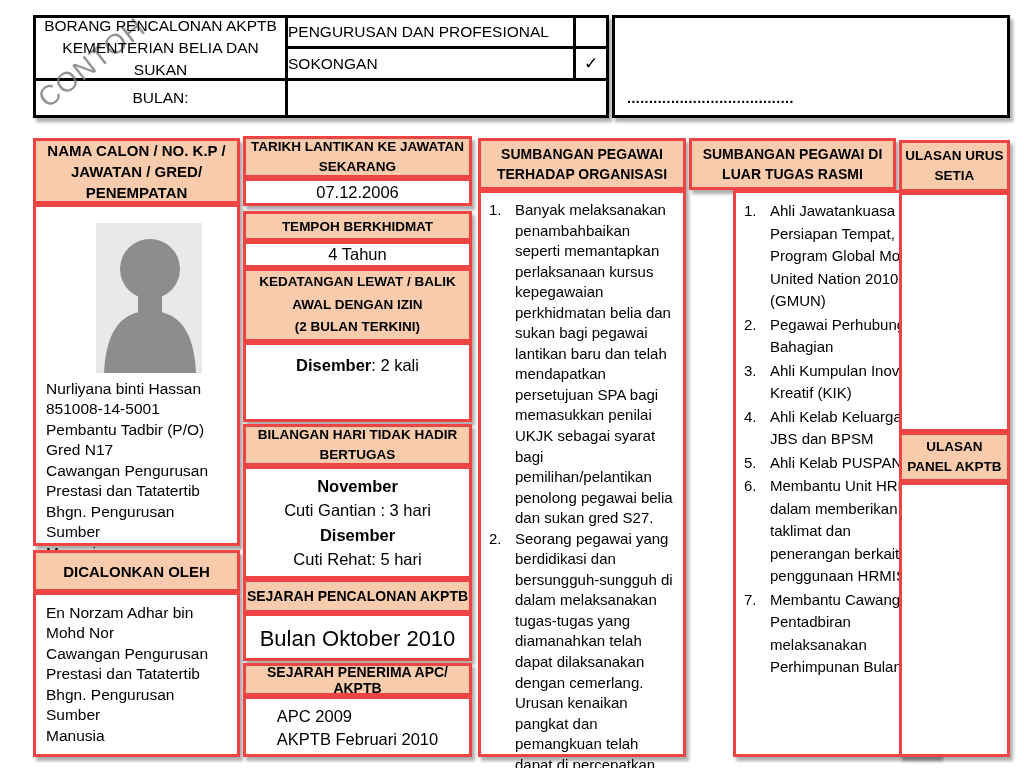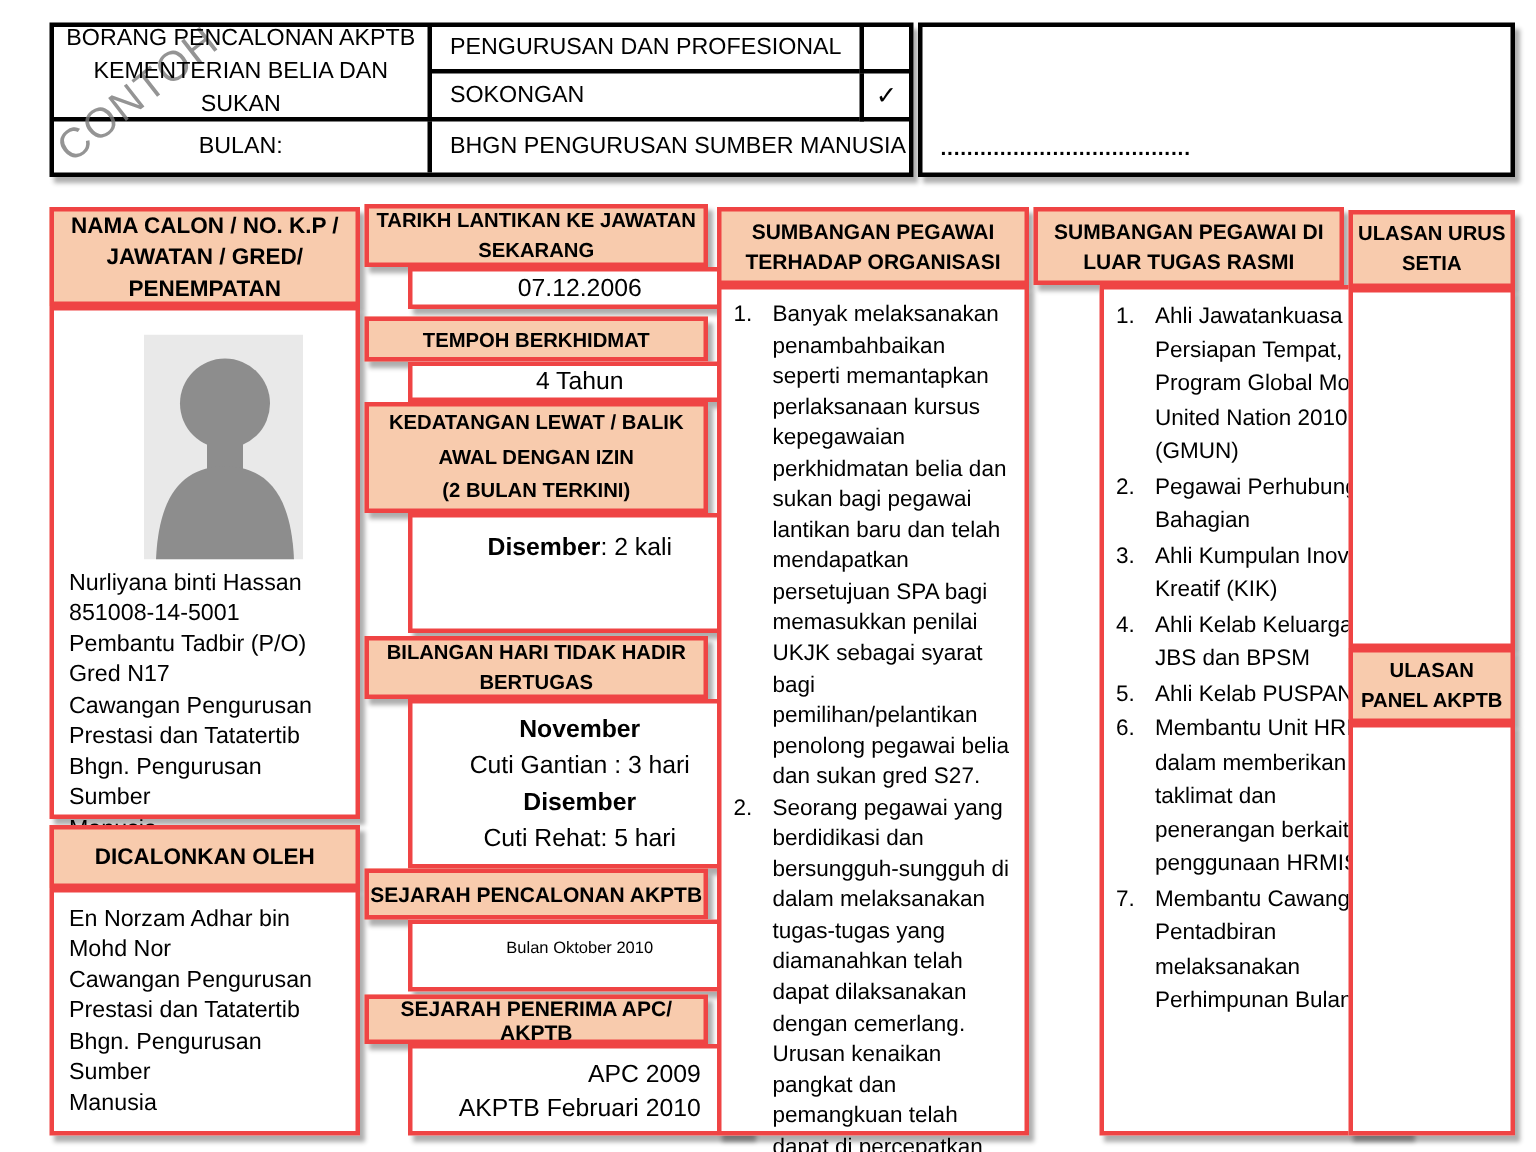--- a/index.html
+++ b/index.html
@@ -3,28 +3,28 @@
 <meta charset="utf-8">
 <style>
   * { margin:0; padding:0; box-sizing:border-box; }
   html,body { background:#ffffff; }
   body { width:1024px; height:768px; position:relative; font-family:"Liberation Sans", sans-serif; color:#000; overflow:hidden; }
   #page { position:absolute; inset:0; background:#fff; }
 
   .bx { position:absolute; border:3px solid #ef4444; background:#fff; box-shadow:3px 4px 3px rgba(0,0,0,0.32); }
   .peach { background:#F8CBAD; }
   .hcell { font-weight:bold; display:flex; align-items:center; justify-content:center; text-align:center; white-space:pre-line; }
-  .vcell { display:flex; flex-direction:column; align-items:center; text-align:right;margin-left:29px; }
+  .vcell { display:flex; flex-direction:column; align-items:center; text-align:left; }
   .prel { white-space:pre-line; }
 
   
   #toptable { position:absolute; left:33px; top:15px; width:576px; height:103px; border:3px solid #000; background:#fff; display:grid; grid-template-columns:252px 285px 1fr; grid-template-rows:31px 32px 1fr; box-shadow:3px 4px 3px rgba(0,0,0,0.32); }
   .tt-title { grid-column:1; grid-row:1/3; border-right:3px solid #000; border-bottom:3px solid #000; display:flex; align-items:center; justify-content:center; text-align:center; font-size:15.5px; line-height:1.4; }
   .tt-title span { position:relative; z-index:10; }
-  .tt-lab { display:flex; align-items:center; padding-left:12px; font-size:15.5px; border-bottom:3px solid #000; }
+  .tt-lab { display:flex; align-items:center; font-size:15.5px; border-bottom:3px solid #000; }
   .tt-r1 { grid-column:2; grid-row:1; }
   .tt-r2 { grid-column:2; grid-row:2; }
   .tt-chk { display:flex; align-items:center; justify-content:center; border-left:3px solid #000; border-bottom:3px solid #000; font-size:17px; }
   .tt-c1 { grid-column:3; grid-row:1; }
   .tt-c2 { grid-column:3; grid-row:2; }
   .tt-bulan { grid-column:1; grid-row:3; border-right:3px solid #000; display:flex; align-items:center; justify-content:center; font-size:15.5px; }
   .tt-bhgn { grid-column:2/4; grid-row:3; display:flex; align-items:center; padding-left:12px; font-size:15.5px; }
 
   #watermark { position:absolute; left:42px; top:86px; font-size:28px; color:#7a7a7a; opacity:0.8; transform:rotate(-38deg); transform-origin:0 50%; z-index:5; letter-spacing:1px; }
 
@@ -44,21 +44,21 @@
   .c2 { left:243px; width:229px; }
   #c2h1 { top:136px; height:42px; font-size:13.5px; line-height:1.5; }
   #c2v1 { top:178px; height:28px; font-size:16.5px; justify-content:center; }
   #c2h2 { top:211px; height:30px; font-size:13.5px; }
   #c2v2 { top:241px; height:27px; font-size:16.5px; justify-content:center; }
   #c2h3 { top:268px; height:74px; font-size:13.5px; line-height:1.7; }
   #c2v3 { top:342px; height:80px; font-size:16.5px; line-height:1.5; padding-top:8px; }
   #c2h4 { top:424px; height:42px; font-size:13.5px; line-height:1.5; }
   #c2v4 { top:466px; height:113px; font-size:16.5px; line-height:1.47; padding-top:5px; }
   #c2h5 { top:579px; height:34px; font-size:14px; }
-  #c2v5 { top:613px; height:48px; font-size:11px; padding-top:10px; }
+  #c2v5 { top:613px; height:48px; font-size:22px; padding-top:10px; }
   #c2h6 { top:663px; height:33px; font-size:14px; }
   #c2v6 { top:696px; height:61px; font-size:16.5px; line-height:1.4; padding-top:6px; }
 
   
   #c3h { left:478px; top:138px; width:208px; height:52px; font-size:14px; line-height:1.45; }
   #c3b { left:478px; top:190px; width:208px; height:567px; padding:7px 4px 0 4px; }
   #c4h { left:689px; top:138px; width:207px; height:52px; font-size:14px; line-height:1.45; }
   #c4b { left:689px; top:190px; width:207px; height:567px; padding:7px 4px 0 4px;margin-left:44px; }
   .numlist { list-style:none; counter-reset:n; font-size:15px; }
   .numlist li { counter-increment:n; position:relative; padding-left:30px; }
@@ -88,21 +88,20 @@
     </div>
     <div class="tt-lab tt-r1">PENGURUSAN DAN PROFESIONAL</div>
     <div class="tt-chk tt-c1">
       <span></span>
     </div>
     <div class="tt-lab tt-r2">SOKONGAN</div>
     <div class="tt-chk tt-c2">
       <span>✓</span>
     </div>
     <div class="tt-bulan">BULAN:</div>
-    <div class="tt-bhgn">BHGN PENGURUSAN SUMBER MANUSIA</div>
   </div>
   <div id="watermark">CONTOH</div>
 
   <div id="sigbox">
     <div class="sig-dots">......................................</div>
   </div>
 
   <div id="c1h" class="bx peach hcell">NAMA CALON / NO. K.P /
 JAWATAN / GRED/
 PENEMPATAN</div>

